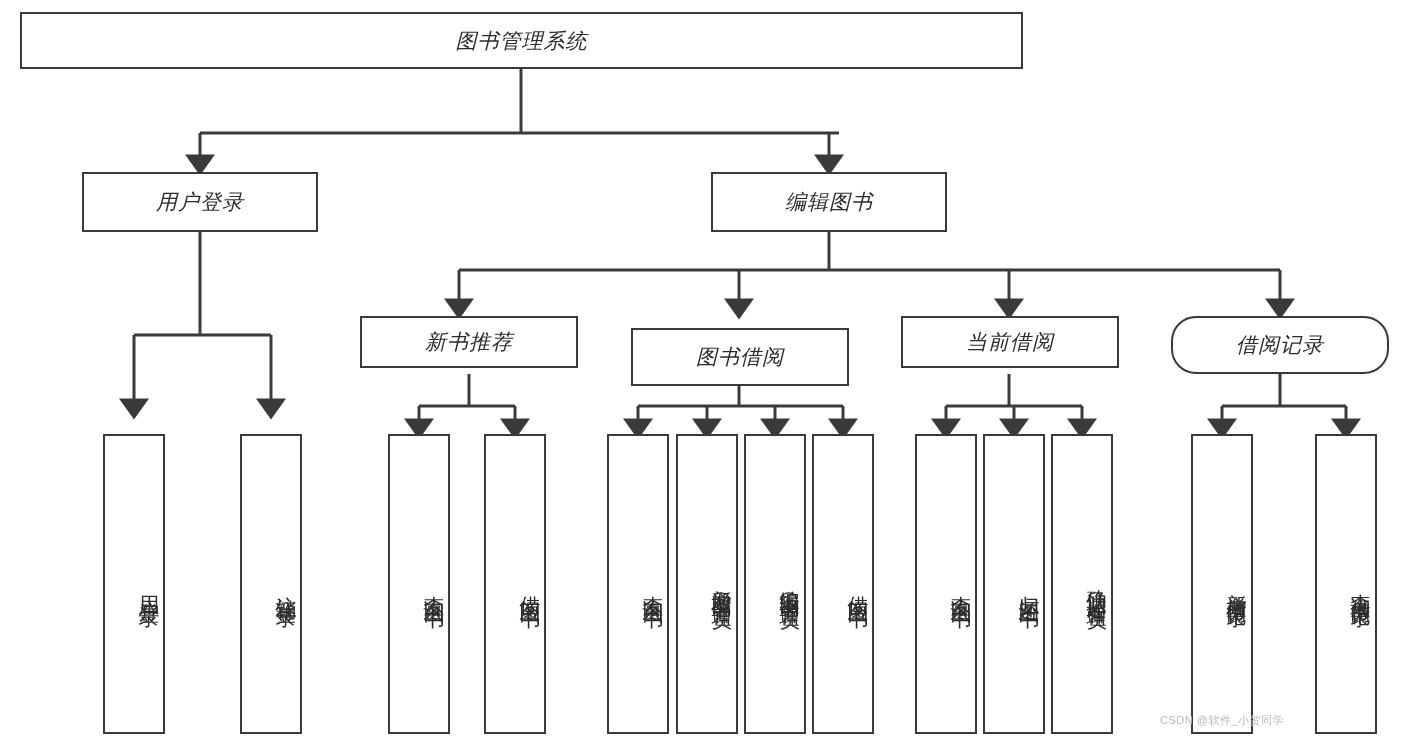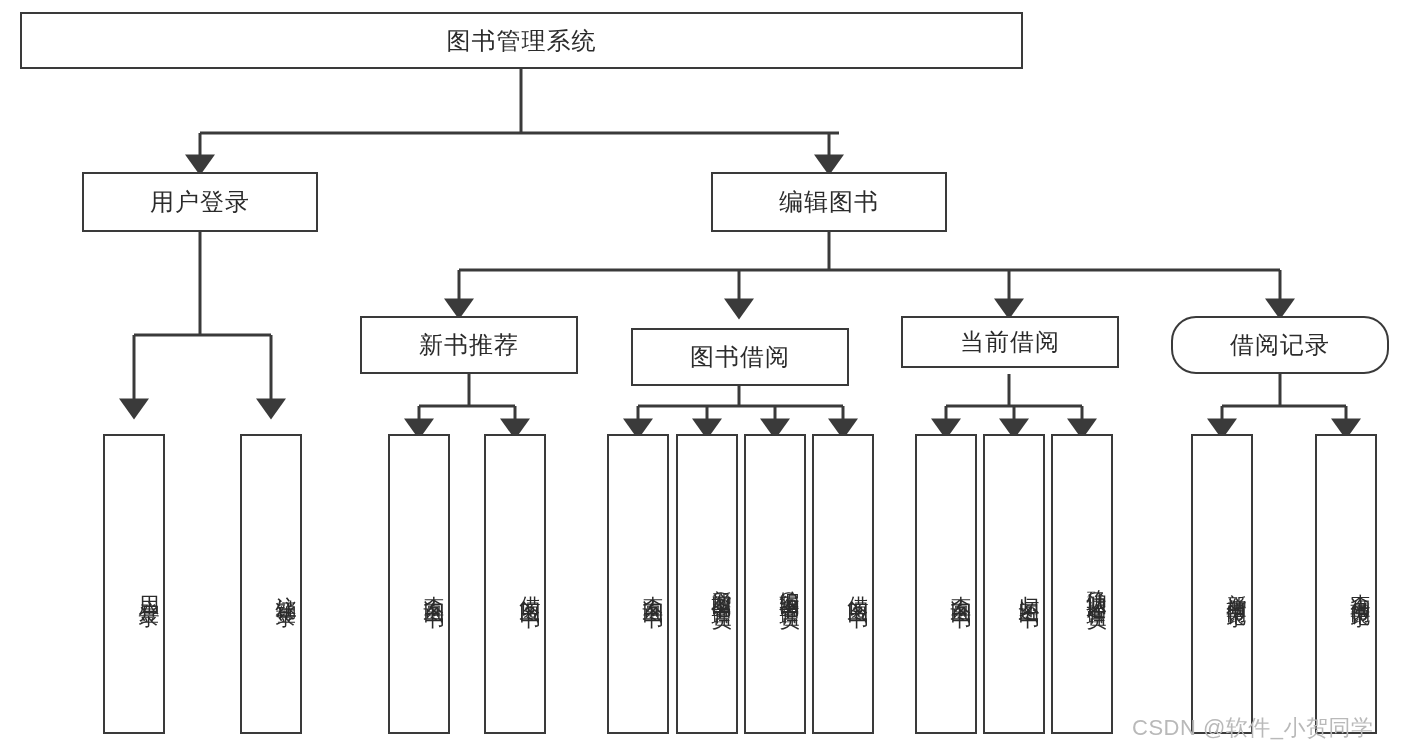--- a/index.html
+++ b/index.html
@@ -3,26 +3,26 @@
 <meta charset="utf-8">
 <style>
   html,body{margin:0;padding:0;background:#ffffff;}
   body{width:1405px;height:747px;overflow:hidden;
        font-family:"Liberation Sans","DejaVu Sans",sans-serif;}
   #stage{position:relative;width:1405px;height:747px;background:#fff;}
   svg#wires{position:absolute;left:0;top:0;width:1405px;height:747px;}
   .node{position:absolute;box-sizing:border-box;background:#ffffff;
         border:2.5px solid #3a3a3a;display:flex;align-items:center;
         justify-content:center;color:#2b2b2b;}
-  .node.h{font-size:24px;letter-spacing:1px;}
+  .node.h{font-size:21px;letter-spacing:1px;font-style:italic;}
   .node.v{writing-mode:vertical-rl;text-orientation:upright;
           font-size:21px;letter-spacing:4px;padding-top:6px;
           align-items:flex-start;justify-content:center;}
   .node.v.small{font-size:20px;letter-spacing:3px;}
-  .watermark{position:absolute;left:1132px;top:713px;font-size:22px;
+  .watermark{position:absolute;left:1160px;top:713px;font-size:11px;
              color:#b9b9b9;white-space:nowrap;letter-spacing:.5px;}
 </style>
 </head>
 <body>
 
 <div id="stage">
 
   <svg id="wires" viewBox="0 0 1405 747" xmlns="http://www.w3.org/2000/svg">
     <defs>
       <marker id="arw" markerWidth="12" markerHeight="12" refX="1.2" refY="5" orient="auto" markerUnits="strokeWidth">
@@ -71,21 +71,21 @@
       <path d="M1222,406 L1222,422" marker-end="url(#arw)"></path>
       <path d="M1346,406 L1346,422" marker-end="url(#arw)"></path>
     </g>
   </svg>
 
   <div class="node h" style="left:20px;top:12px;width:1003px;height:57px;">图书管理系统</div>
 
   <div class="node h" style="left:82px;top:172px;width:236px;height:60px;">用户登录</div>
   <div class="node h" style="left:711px;top:172px;width:236px;height:60px;">编辑图书</div>
 
-  <div class="node h" style="left:360px;top:316px;width:218px;height:58px;">新书推荐</div>
+  <div class="node h" style="left:360px;top:316px;width:218px;height:52px;">新书推荐</div>
   <div class="node h" style="left:631px;top:328px;width:218px;height:58px;">图书借阅</div>
   <div class="node h" style="left:901px;top:316px;width:218px;height:52px;">当前借阅</div>
   <div class="node h" style="left:1171px;top:316px;width:218px;height:58px;border-radius:25px;">借阅记录</div>
 
   <div class="node v" style="left:103px;top:434px;width:62px;height:300px;">用户登录</div>
   <div class="node v" style="left:240px;top:434px;width:62px;height:300px;">注销登录</div>
 
   <div class="node v" style="left:388px;top:434px;width:62px;height:300px;">查询图书</div>
   <div class="node v" style="left:484px;top:434px;width:62px;height:300px;">借阅图书</div>
 

